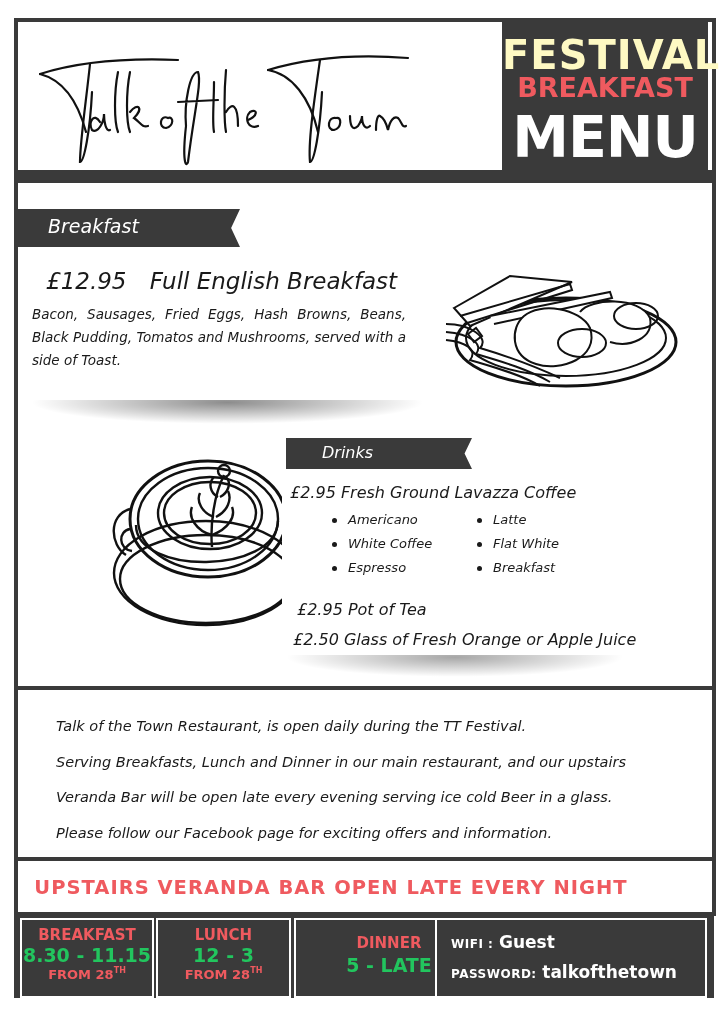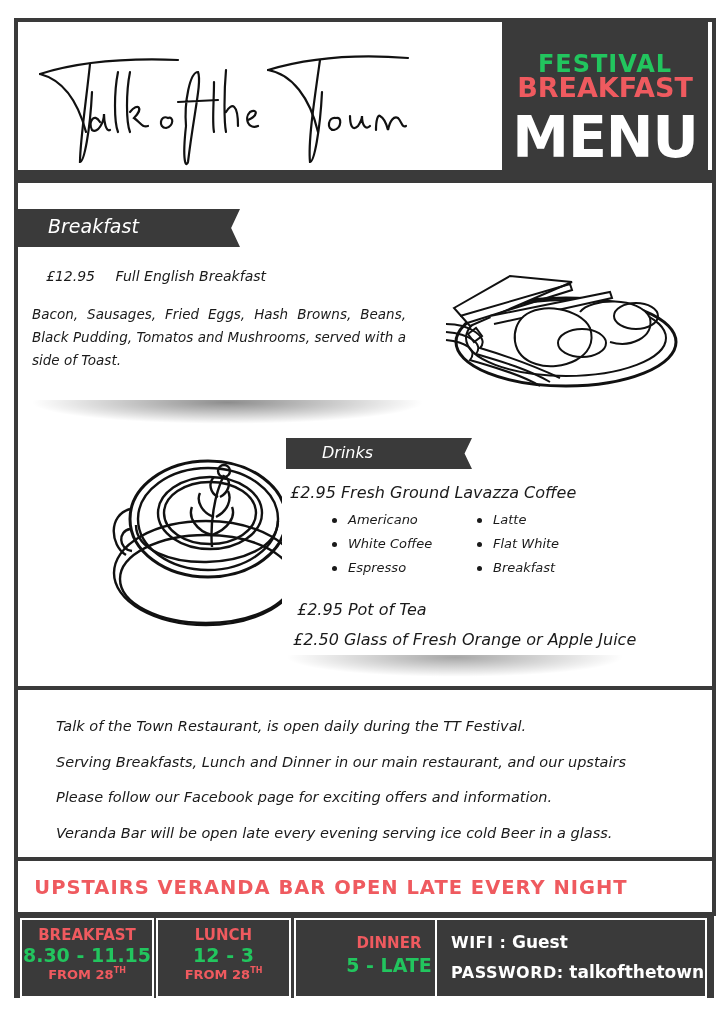--- a/index.html
+++ b/index.html
@@ -1,32 +1,32 @@
 <!DOCTYPE html>
 <html><head>
 <meta charset="utf-8">
 <style>
   html,body{margin:0;padding:0;background:#ffffff;}
   body{width:724px;height:1024px;position:relative;overflow:hidden;font-family:"DejaVu Sans",sans-serif;color:#1a1a1a;}
   .frame{position:absolute;left:14px;top:18px;width:702px;height:898px;border:4px solid #3a3a3a;box-sizing:border-box;background:#fff;}
   .logo{position:absolute;left:18px;top:22px;width:482px;height:148px;}
   .logo svg{width:100%;height:100%;}
   .title-box{position:absolute;left:502px;top:22px;width:206px;height:148px;background:#3a3a3a;border-right:2px solid #fff;text-align:center;}
-  .title-box .t1{position:absolute;left:0;right:0;top:28px;font-family:"DejaVu Sans",sans-serif;font-weight:bold;color:#22c55e;font-size:24px;letter-spacing:1px;}
+  .title-box .t1{position:absolute;left:0;right:0;top:10px;font-family:"DejaVu Sans",sans-serif;font-weight:bold;color:#fef9c3;font-size:40px;letter-spacing:1px;}
   .title-box .t2{position:absolute;left:0;right:0;top:50px;font-family:"DejaVu Sans",sans-serif;font-weight:bold;color:#ef5a5f;font-size:27px;letter-spacing:0px;}
   .title-box .t3{position:absolute;left:0;right:0;top:82px;font-family:"DejaVu Sans",sans-serif;font-weight:bold;color:#fff;font-size:57px;letter-spacing:-1px;}
   .band{position:absolute;left:18px;top:170px;width:694px;height:13px;background:#3a3a3a;}
   .ribbon{position:absolute;background:#3a3a3a;color:#fff;font-family:"DejaVu Sans",sans-serif;font-style:italic;text-decoration:underline;text-underline-offset:3px;}
   .ribbon span{position:absolute;}
   .r-break{left:18px;top:209px;width:222px;height:38px;clip-path:polygon(0 0,100% 0,96% 50%,100% 100%,0 100%);}
   .r-break span{left:30px;top:6px;font-size:19px;}
   .r-drinks{left:286px;top:438px;width:186px;height:31px;clip-path:polygon(0 0,100% 0,96% 50%,100% 100%,0 100%);}
   .r-drinks span{left:36px;top:5px;font-size:16px;}
   .hand{font-family:"DejaVu Sans",sans-serif;font-style:italic;font-weight:300;color:#1a1a1a;}
-  .bf-title{position:absolute;left:46px;top:268px;font-size:14px;}
+  .bf-title{position:absolute;left:46px;top:268px;font-size:23px;}
   .bf-title .price{margin-right:16px;}
   .bf-desc{position:absolute;left:32px;top:303px;width:374px;font-size:13.5px;line-height:23px;text-align:justify;}
   .shadow1{position:absolute;left:30px;top:400px;width:395px;height:24px;background:radial-gradient(ellipse at 50% 10%,rgba(0,0,0,0.45),rgba(0,0,0,0) 70%);}
   .plate{position:absolute;left:440px;top:268px;width:240px;height:124px;}
   .cup{position:absolute;left:96px;top:455px;width:186px;height:175px;}
   .coffee-title{position:absolute;left:290px;top:483px;font-size:16px;}
   .bullets{position:absolute;left:330px;top:510px;width:280px;display:grid;grid-template-columns:145px 135px;row-gap:4px;font-size:13px;}
   .bullets div{position:relative;padding-left:18px;height:20px;line-height:20px;}
   .bullets div::before{content:"";position:absolute;left:2px;top:8px;width:5px;height:5px;border-radius:50%;background:#1a1a1a;}
   .tea{position:absolute;left:297px;top:600px;font-size:16px;}
@@ -37,21 +37,21 @@
   .info div{white-space:nowrap;}
   .promo{position:absolute;left:14px;top:876px;width:634px;text-align:center;font-family:"DejaVu Sans",sans-serif;font-weight:bold;color:#ef5a5f;font-size:19.5px;letter-spacing:1px;}
   .hours-bg{position:absolute;left:14px;top:916px;width:700px;height:82px;background:#3a3a3a;}
   .cell{position:absolute;top:920px;height:76px;background:#3a3a3a;outline:2px solid #fff;text-align:center;font-family:"DejaVu Sans",sans-serif;font-weight:bold;}
   .cell .lbl{color:#ef5a5f;font-size:15px;display:block;}
   .cell .tm{color:#22c55e;font-size:19px;display:block;}
   .cell .fr{color:#ef5a5f;font-size:13px;display:block;}
   .cell .fr sup{font-size:8px;vertical-align:6px;}
   .wifi{text-align:left;}
   .wifi .row{position:absolute;left:14px;white-space:nowrap;color:#fff;}
-  .wifi .k{font-size:16px;letter-spacing:0.5px;}
+  .wifi .k{font-size:12px;letter-spacing:0.5px;}
   .wifi .v{font-size:17px;}
 </style>
 </head>
 <body>
 
 <div class="frame"></div>
 
 <div class="logo">
   <svg viewBox="0 0 482 148">
     <g fill="none" stroke="#111" stroke-width="2.2" stroke-linecap="round">
@@ -170,22 +170,22 @@
 <div class="juice hand">
   <span>£2.50</span>
   <span>Glass of Fresh Orange or Apple Juice</span>
 </div>
 <div class="shadow2"></div>
 
 <div class="divider" style="top:686px;"></div>
 <div class="info hand">
   <div>Talk of the Town Restaurant, is open daily during the TT Festival.</div>
   <div>Serving Breakfasts, Lunch and Dinner in our main restaurant, and our upstairs</div>
+  <div>Veranda Bar will be open late every evening serving ice cold Beer in a glass.</div>
   <div>Please follow our Facebook page for exciting offers and information.</div>
-  <div>Veranda Bar will be open late every evening serving ice cold Beer in a glass.</div>
 </div>
 
 <div class="divider" style="top:857px;"></div>
 <div class="promo">UPSTAIRS VERANDA BAR OPEN LATE EVERY NIGHT</div>
 
 <div class="hours-bg"></div>
 
 <div class="cell" style="left:22px;width:130px;">
   <span class="lbl" style="margin-top:6px;">BREAKFAST</span>
   <span class="tm">8.30 - 11.15</span>

